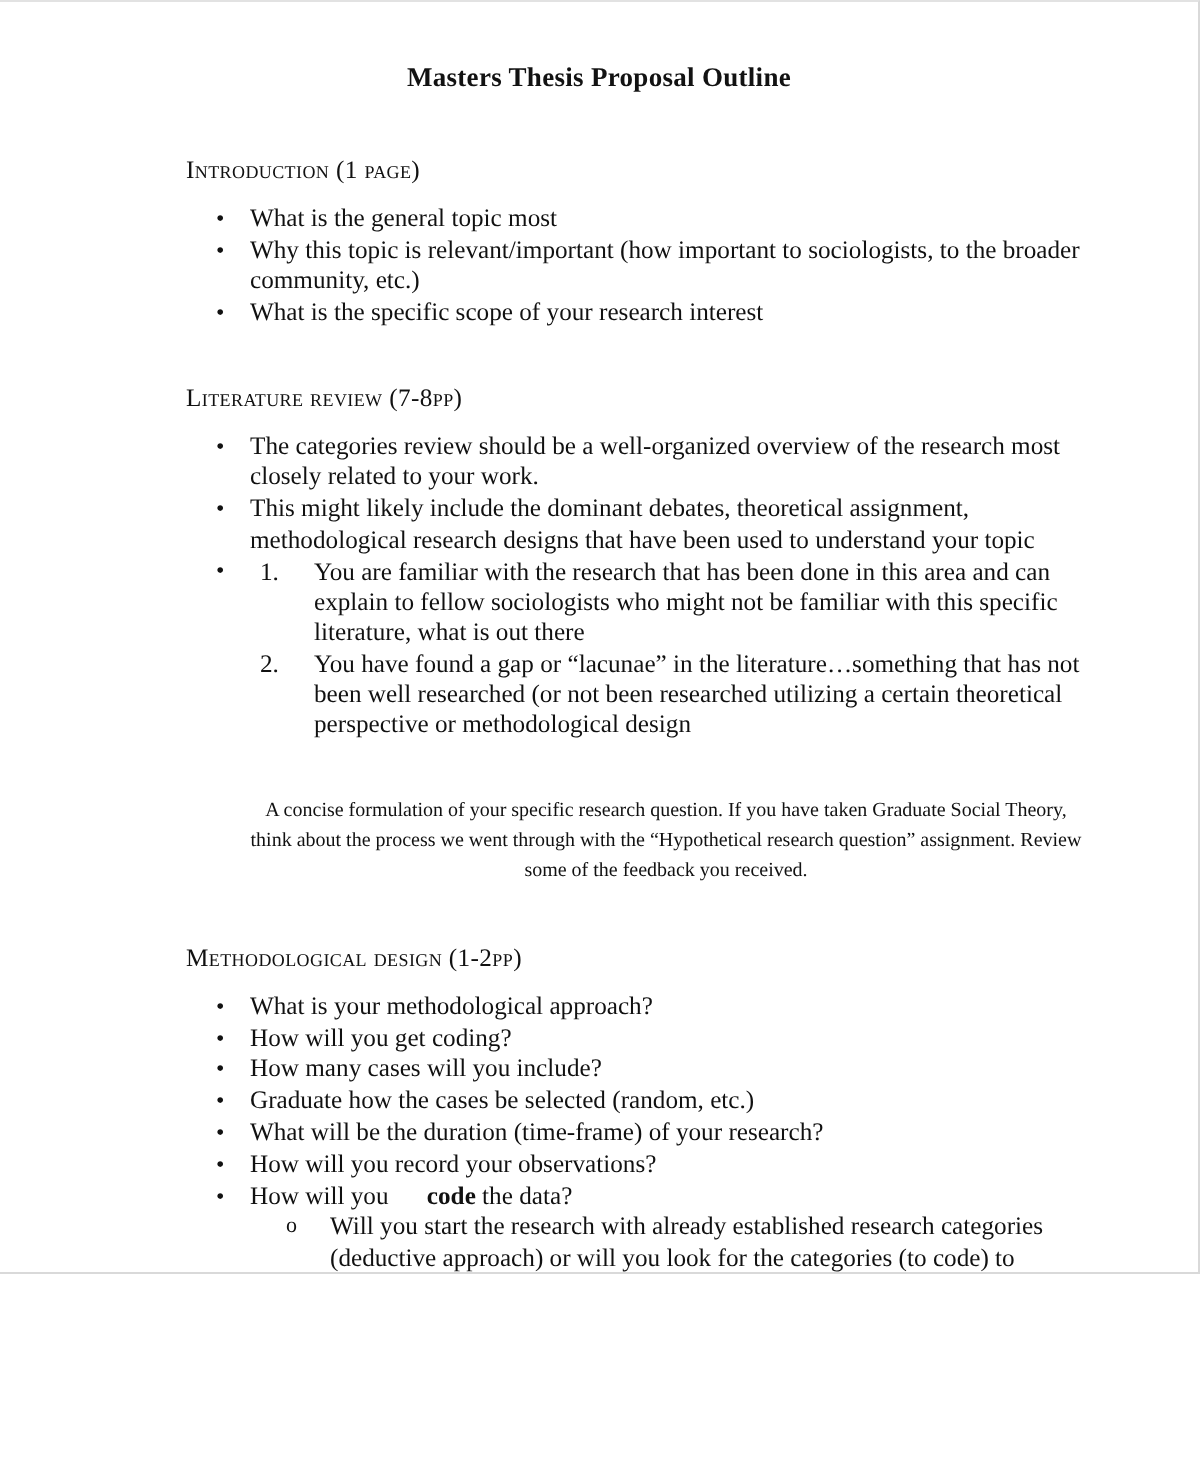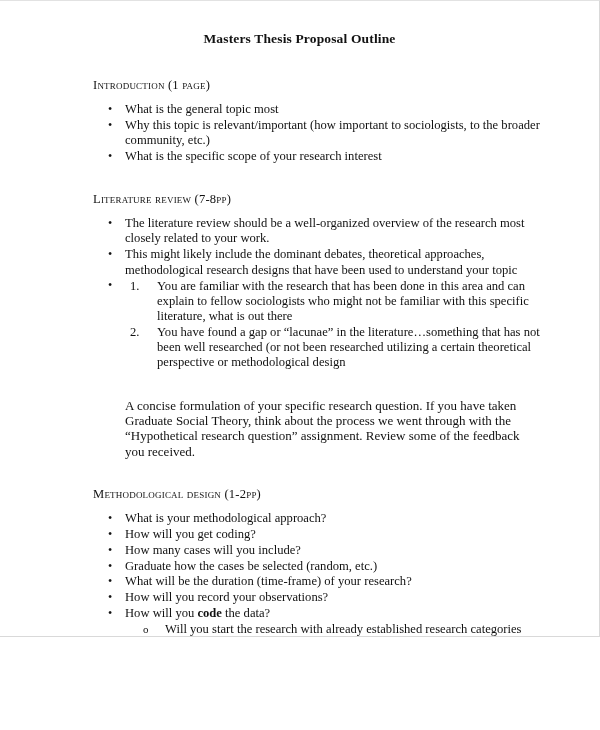--- a/index.html
+++ b/index.html
@@ -107,25 +107,26 @@
     position: absolute;
     left: 50px;
     top: 0;
     font-size: 11px;
     line-height: 15.8px;
   }
   .para-block {
     margin-top: 10px;
     padding-left: 32px;
     padding-right: 6px;
-    font-size: 13px;
+    font-size: 10px;
     line-height: 15.4px;
     color: #111111;
-  }
-  b.em    { font-weight: bold; }
+    text-align: center;
+  }
+  b.em    { font-weight: bold; margin-left: 16px; }
 </style>
 </head>
 <body>
 
 <div class="page">
   <div class="doc-body">
 
     <h1 class="doc-title">Masters Thesis Proposal Outline</h1>
 
     <div class="section sec-intro">
@@ -144,25 +145,25 @@
           <span>What is the specific scope of your research interest</span>
         </li>
       </ul>
     </div>
 
     <div class="section sec-lit">
       <div class="section-heading">Literature Review (7-8pp)</div>
       <ul class="bullets">
         <li>
           <span class="marker">•</span>
-          <span>The literature review should be a well-organized overview of the research most closely related to your work.</span>
-        </li>
-        <li>
-          <span class="marker">•</span>
-          <span>This might likely include the dominant debates, theoretical approaches, methodological research designs that have been used to understand your topic</span>
+          <span>The categories review should be a well-organized overview of the research most closely related to your work.</span>
+        </li>
+        <li>
+          <span class="marker">•</span>
+          <span>This might likely include the dominant debates, theoretical assignment, methodological research designs that have been used to understand your topic</span>
         </li>
         <li>
           <span class="marker">•</span>
         </li>
       </ul>
       <ol class="numbers">
         <li>
           <span class="marker">1.</span>
           <span>You are familiar with the research that has been done in this area and can explain to fellow sociologists who might not be familiar with this specific literature, what is out there</span>
         </li>

